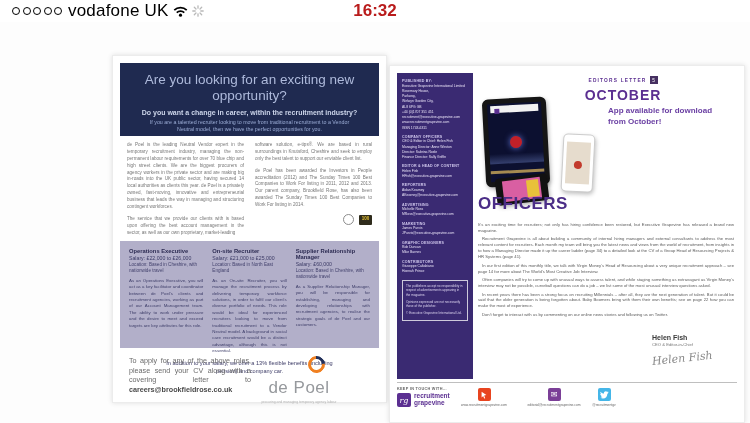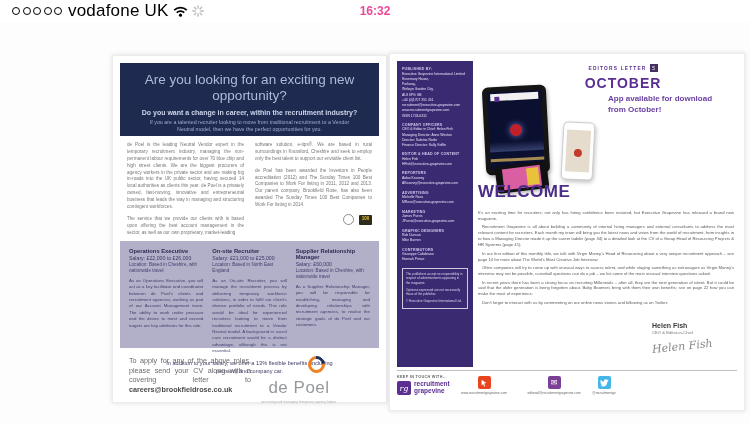--- a/index.html
+++ b/index.html
@@ -5,31 +5,31 @@
   html,body{margin:0;padding:0;}
   body{width:750px;height:423px;background:#fdfdfd;font-family:"Liberation Sans",sans-serif;overflow:hidden;position:relative;}
   .screen{position:absolute;inset:0;background:#fdfdfd;}
 
   
   .status-bar{position:absolute;top:0;left:0;right:0;height:22px;background:#fff;display:flex;align-items:center;}
   .sb-left{position:absolute;left:12px;top:0;height:22px;display:flex;align-items:center;gap:4px;}
   .dots{display:flex;gap:2.5px;align-items:center;margin-right:2px;}
   .dots i{width:6px;height:6px;border:1px solid #000;border-radius:50%;display:block;background:transparent;}
   .carrier{font-size:17px;color:#000;letter-spacing:.2px;}
-  .sb-time{position:absolute;left:0;right:0;text-align:center;font-size:12px;font-weight:600;color:#ec4899;line-height:22px;}
+  .sb-time{position:absolute;left:0;right:0;text-align:center;font-size:17px;font-weight:600;color:#b91c1c;line-height:22px;}
   .sb-right{position:absolute;right:8px;top:0;height:22px;display:flex;align-items:center;gap:5px;}
   .pct{font-size:11.5px;color:#000;}
   .batt{position:relative;width:21px;height:10px;border:1px solid #000;border-radius:2.5px;}
   .batt .fill{position:absolute;left:1px;top:1px;bottom:1px;width:8px;background:#000;border-radius:1px;}
   .batt .nub{position:absolute;right:-3px;top:2.5px;width:2px;height:4px;background:#000;border-radius:0 1px 1px 0;}
 
   
   .page{position:absolute;background:#fff;box-shadow:0 0 5px rgba(0,0,0,.12);border:1px solid #ececec;}
   .page-left{left:112px;top:55px;width:273px;height:346px;}
-  .page-right{left:389px;top:53px;width:354px;height:356px;}
+  .page-right{left:389px;top:65px;width:354px;height:356px;}
 
   
   .hero{position:absolute;left:7px;right:7px;top:7px;height:73px;background:#1f2a50;text-align:center;color:#b3bfdc;padding-top:9px;box-sizing:border-box;}
   .hero h1{margin:0;font-size:13.5px;font-weight:400;line-height:1.15;color:#aebadb;}
   .hero h2{margin:6px 0 0;font-size:7px;font-weight:700;color:#ccd5ea;}
   .hero p{margin:3px auto 0;font-size:5.3px;color:#9cadd6;width:82%;line-height:1.35;}
 
   .body-cols{position:absolute;left:14px;right:14px;top:86px;height:96px;display:flex;gap:11px;}
   .body-cols .col{flex:1;font-size:4.6px;color:#777;text-align:justify;line-height:1.5;}
   .body-cols p{margin:0 0 5px;}
@@ -282,21 +282,21 @@
         </div>
       <div class="phone-f">
           <div class="fscreen">
             <div class="fy"></div>
           </div>
         </div>
     </div>
 
     <div class="app-promo">App available for download from October!</div>
 
-    <div class="welcome">WELCOME</div>
+    <div class="welcome">OFFICERS</div>
 
     <div class="ed-body">
       <p>It's an exciting time for recruiters; not only has hiring confidence been restored, but Executive Grapevine has released a brand new magazine.</p>
       <p>Recruitment Grapevine is all about building a community of internal hiring managers and external consultants to address the most relevant content for recruiters. Each month my team will bring you the latest news and views from the world of recruitment, from insights in to how a Managing Director made it up the career ladder (page 34) to a detailed look at the CV of a Group Head of Resourcing Projects &amp; HR Systems (page 41).</p>
       <p>In our first edition of this monthly title, we talk with Virgin Money's Head of Resourcing about a very unique recruitment approach – see page 14 for more about The World's Most Creative Job Interview.</p>
       <p>Often companies will try to come up with unusual ways to assess talent, and while staging something as extravagant as Virgin Money's interview may not be possible, curveball questions can do a job – we list some of the most unusual interview questions asked.</p>
       <p>In recent years there has been a strong focus on recruiting Millennials – after all, they are the next generation of talent. But it could be said that the older generation is being forgotten about. Baby Boomers bring with them their own benefits; see on page 22 how you can make the most of experience.</p>
       <p>Don't forget to interact with us by commenting on our online news stories and following us on Twitter.</p>
     </div>
 

